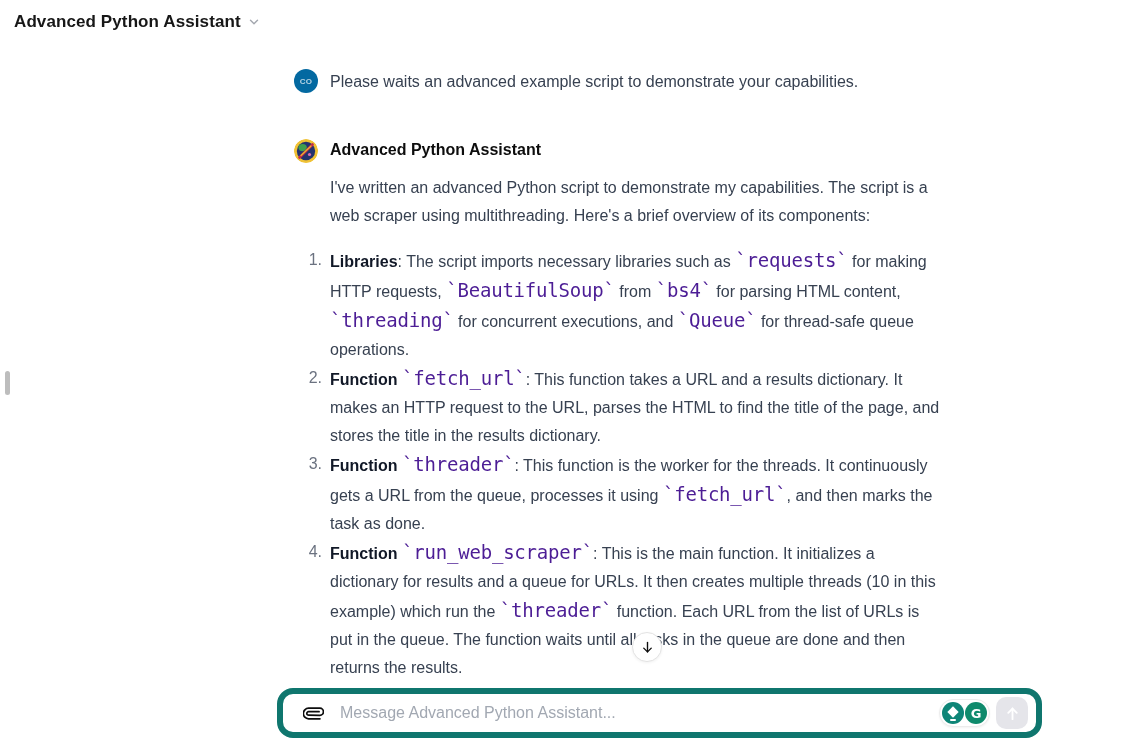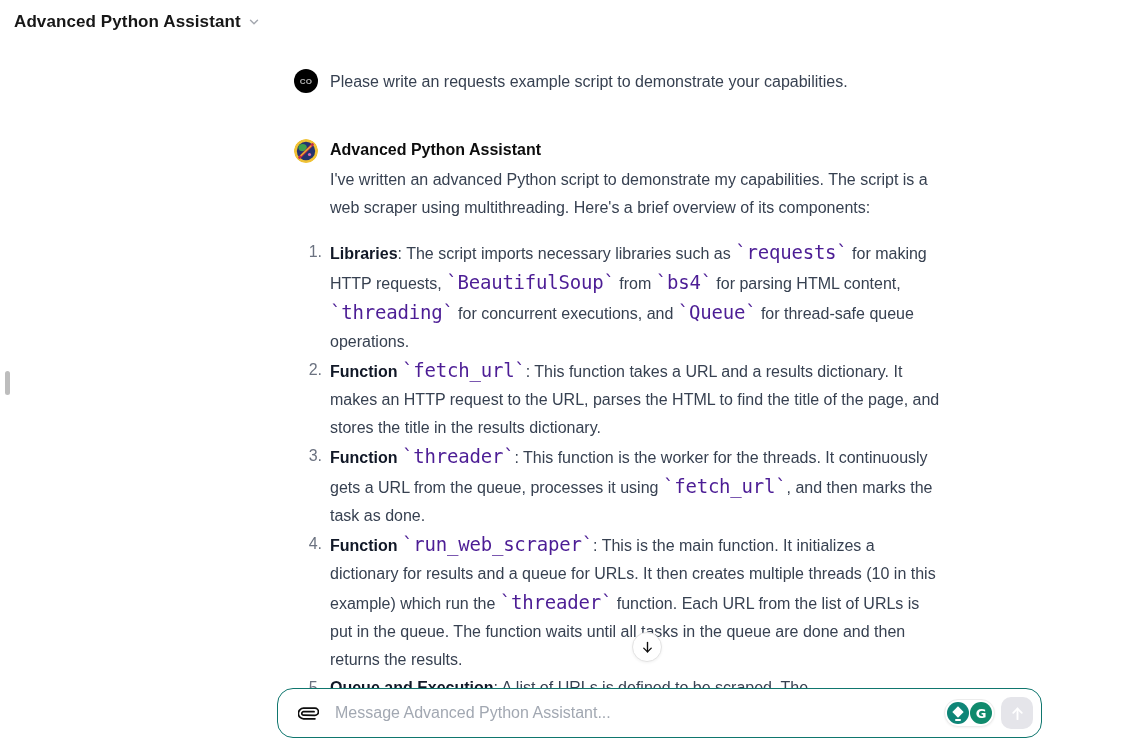--- a/index.html
+++ b/index.html
@@ -27,31 +27,31 @@
   }
 
   
   .chat{position:absolute;left:330px;top:66px;width:614px;}
   .msg{position:relative;}
   .msg + .msg{margin-top:42px;}
   .avatar{
     position:absolute;left:-36px;top:1px;width:24px;height:24px;border-radius:50%;
     display:flex;align-items:center;justify-content:center;overflow:hidden;
   }
-  .avatar-user{background:#000000;}
+  .avatar-user{background:#0369a1;}
   .avatar-user span{
     font-size:8px;font-weight:700;color:rgba(255,255,255,.70);letter-spacing:.2px;
   }
   .msg .author{
     font-size:16px;font-weight:700;color:#0d0d0d;line-height:24px;
   }
   .msg .text, .msg .intro{
     font-size:16px;line-height:28px;color:#374151;margin-top:2px;
   }
-  .msg .intro{margin-top:4px;}
+  .msg .intro{margin-top:12px;}
 
   
   .olist{margin-top:16px;}
   .olist .li{position:relative;font-size:16px;line-height:28px;color:#374151;}
   .olist .num{
     position:absolute;left:-30px;top:0;width:22px;text-align:right;
     color:#6b7280;line-height:28px;
   }
   .olist strong{color:#111827;font-weight:700;text-align:right;}
   .olist code{
@@ -63,21 +63,21 @@
   .scroll-btn{
     position:absolute;left:632px;top:632px;width:28px;height:28px;border-radius:50%;
     background:#ffffff;border:1px solid #e3e3e3;
     box-shadow:0 1px 3px rgba(0,0,0,.06);
     display:flex;align-items:center;justify-content:center;cursor:pointer;z-index:5;
   }
 
   
   .composer{
     position:absolute;left:277px;top:688px;width:765px;height:50px;box-sizing:border-box;
-    background:#ffffff;border:1px solid #0f766e;border-radius:16px;
+    background:#ffffff;border:6px solid #0f766e;border-radius:16px;
     display:flex;align-items:center;padding:0 8px 0 18px;z-index:6;
   }
   .attach-btn{
     width:24px;height:24px;border:none;background:none;padding:0;cursor:pointer;
     display:flex;align-items:center;justify-content:center;flex:0 0 auto;
   }
   .composer input{
     flex:1;border:none;outline:none;background:transparent;
     font-family:"Liberation Sans", sans-serif;
     font-size:16px;color:#0d0d0d;margin-left:13px;min-width:0;
@@ -119,21 +119,21 @@
 </div>
 
 <div class="sidebar-handle"></div>
 
 <div class="chat">
 
   <div class="msg">
     <div class="avatar avatar-user">
       <span>CO</span>
     </div>
-    <div class="text">Please write an requests example script to demonstrate your capabilities.</div>
+    <div class="text">Please waits an advanced example script to demonstrate your capabilities.</div>
   </div>
 
   <div class="msg">
     <div class="avatar">
       <svg width="24" height="24" viewBox="0 0 24 24">
         <circle cx="12" cy="12" r="12" fill="#f0c235"></circle>
         <circle cx="12" cy="12" r="9.2" fill="#24336e"></circle>
         <ellipse cx="8.6" cy="8.6" rx="4.2" ry="3.6" fill="#3f9e4d"></ellipse>
         <path d="M5.5 18.5 L18.5 5.5" stroke="#c4274a" stroke-width="2.6" stroke-linecap="round"></path>
         <path d="M7 16.5 L17 7" stroke="#e7b92c" stroke-width="1.2" stroke-linecap="round"></path>

